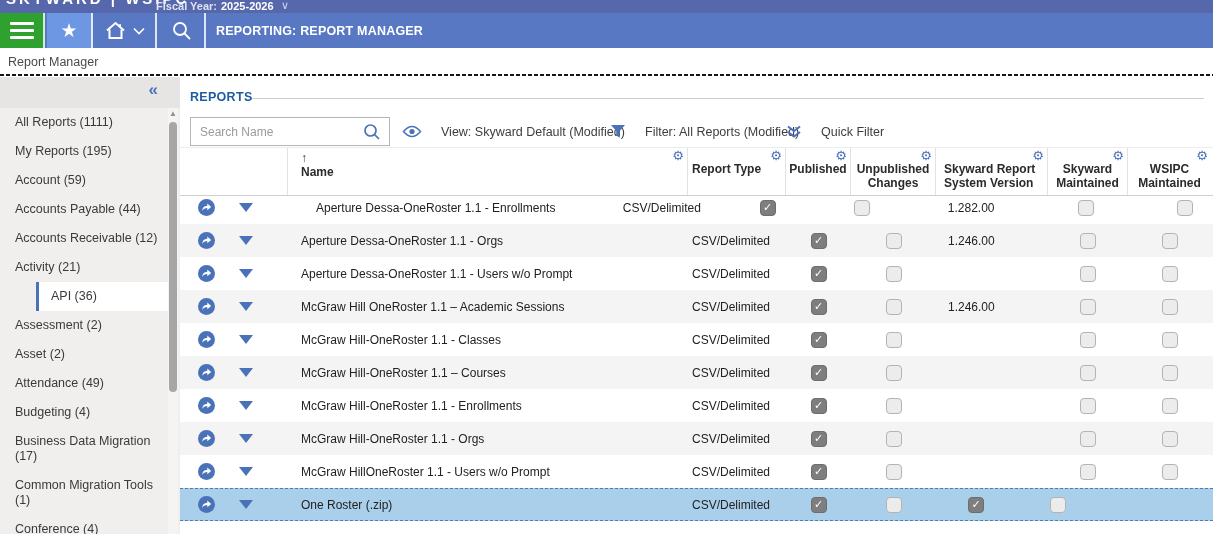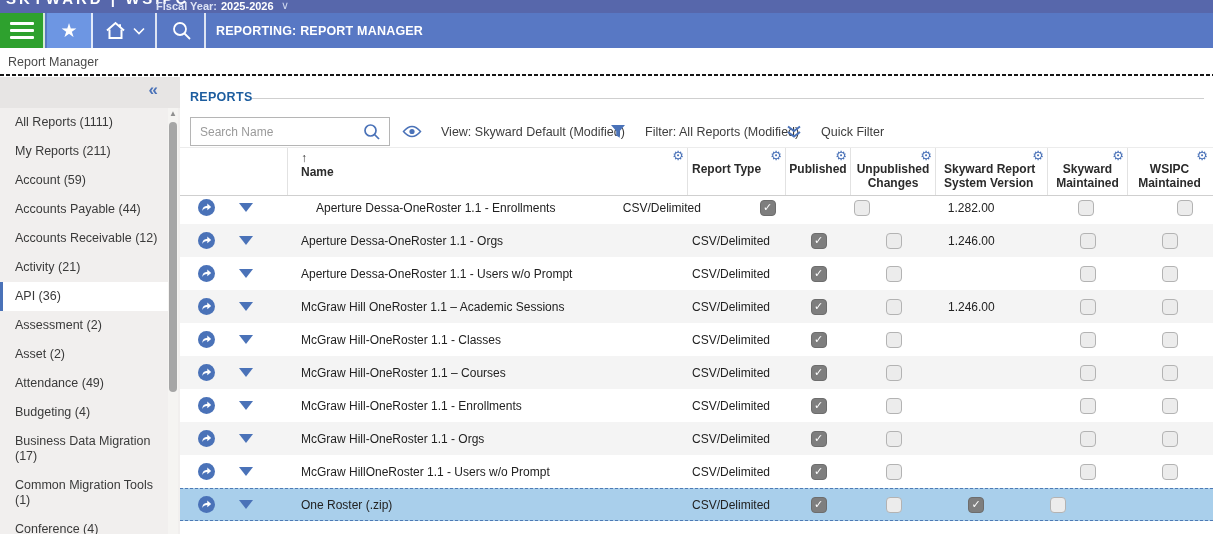--- a/index.html
+++ b/index.html
@@ -28,21 +28,21 @@
   .crumb { position:absolute; left:8px; top:7px; color:#4a4a4a; font-size:12.5px; }
   .dashed-sep { position:absolute; left:0; top:26px; width:1213px; height:2px;
     background:repeating-linear-gradient(90deg,#151515 0 4px,#ffffff 4px 6px); }
 
   
   .sidebar { position:absolute; left:0; top:77px; width:180px; height:457px; background:#f1efee; }
   .sb-head { position:absolute; left:0; top:0; width:180px; height:31px; background:#e7e5e4; }
   .collapse { position:absolute; right:22px; top:3px; color:#4a72b8; font-size:17px; font-weight:bold; cursor:pointer; }
   .sb-list { position:absolute; left:0; top:31px; width:168px; }
   .sb-item { padding:7px 10px 7px 12px; font-size:12.5px; color:#3a3a3a; line-height:15px; cursor:pointer; border-left:3px solid transparent; }
-  .sb-item.selected { background:#ffffff; border-left:3px solid #4a72b8; }
+  .sb-item.selected { background:#ffffff; border-left:3px solid #4a72b8;margin-left:36px; }
   .sb-scroll { position:absolute; right:2px; top:31px; width:10px; height:426px; background:#f5f4f2; }
   .sb-thumb { position:absolute; left:1px; top:14px; width:8px; height:270px; background:#a6a6a6; border-radius:4px; }
   .sb-up { position:absolute; left:0px; top:1px; width:10px; text-align:center; color:#8f8f8f; font-size:8px; }
 
   
   .content { position:absolute; left:180px; top:77px; width:1033px; height:457px; background:#fff; }
   .sec-title { position:absolute; left:10px; top:13px; color:#1d5d9f; font-weight:bold; font-size:12.5px; letter-spacing:.3px; }
   .sec-rule { position:absolute; left:72px; top:21px; width:952px; height:1px; background:#cfcfcf; }
 
   .search-box { position:absolute; left:10px; top:40px; width:200px; height:29px; border:1px solid #b5b5b5; background:#fff; display:flex; align-items:center; }
@@ -134,21 +134,21 @@
   <div class="crumb">Report Manager</div>
   <div class="dashed-sep"></div>
 </div>
 
 <div class="sidebar">
   <div class="sb-head">
     <span class="collapse">«</span>
   </div>
   <div class="sb-list">
       <div class="sb-item">All Reports (1111)</div>
-      <div class="sb-item">My Reports (211)</div>
+      <div class="sb-item">My Reports (195)</div>
       <div class="sb-item">Account (59)</div>
       <div class="sb-item">Accounts Payable (44)</div>
       <div class="sb-item">Accounts Receivable (12)</div>
       <div class="sb-item">Activity (21)</div>
       <div class="sb-item selected">API (36)</div>
       <div class="sb-item">Assessment (2)</div>
       <div class="sb-item">Asset (2)</div>
       <div class="sb-item">Attendance (49)</div>
       <div class="sb-item">Budgeting (4)</div>
       <div class="sb-item">Business Data Migration (17)</div>

